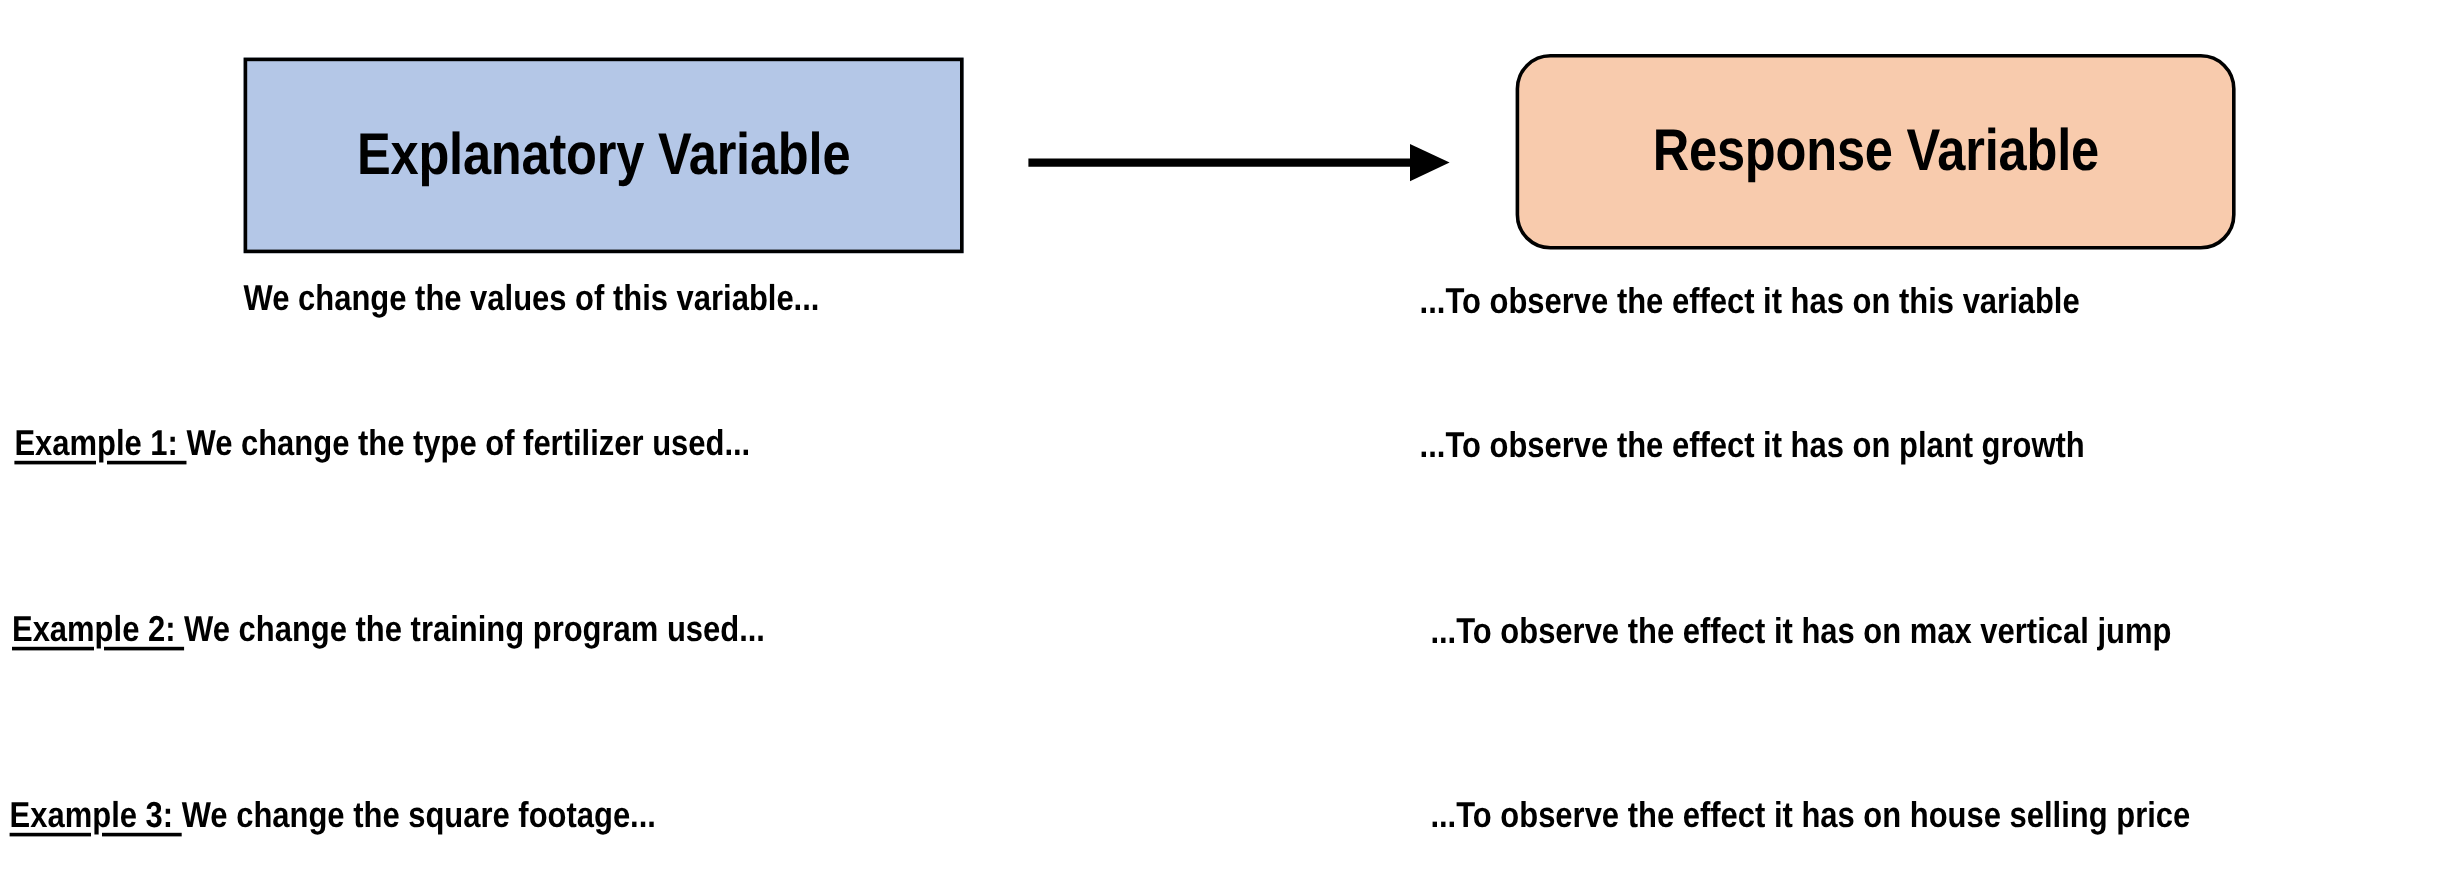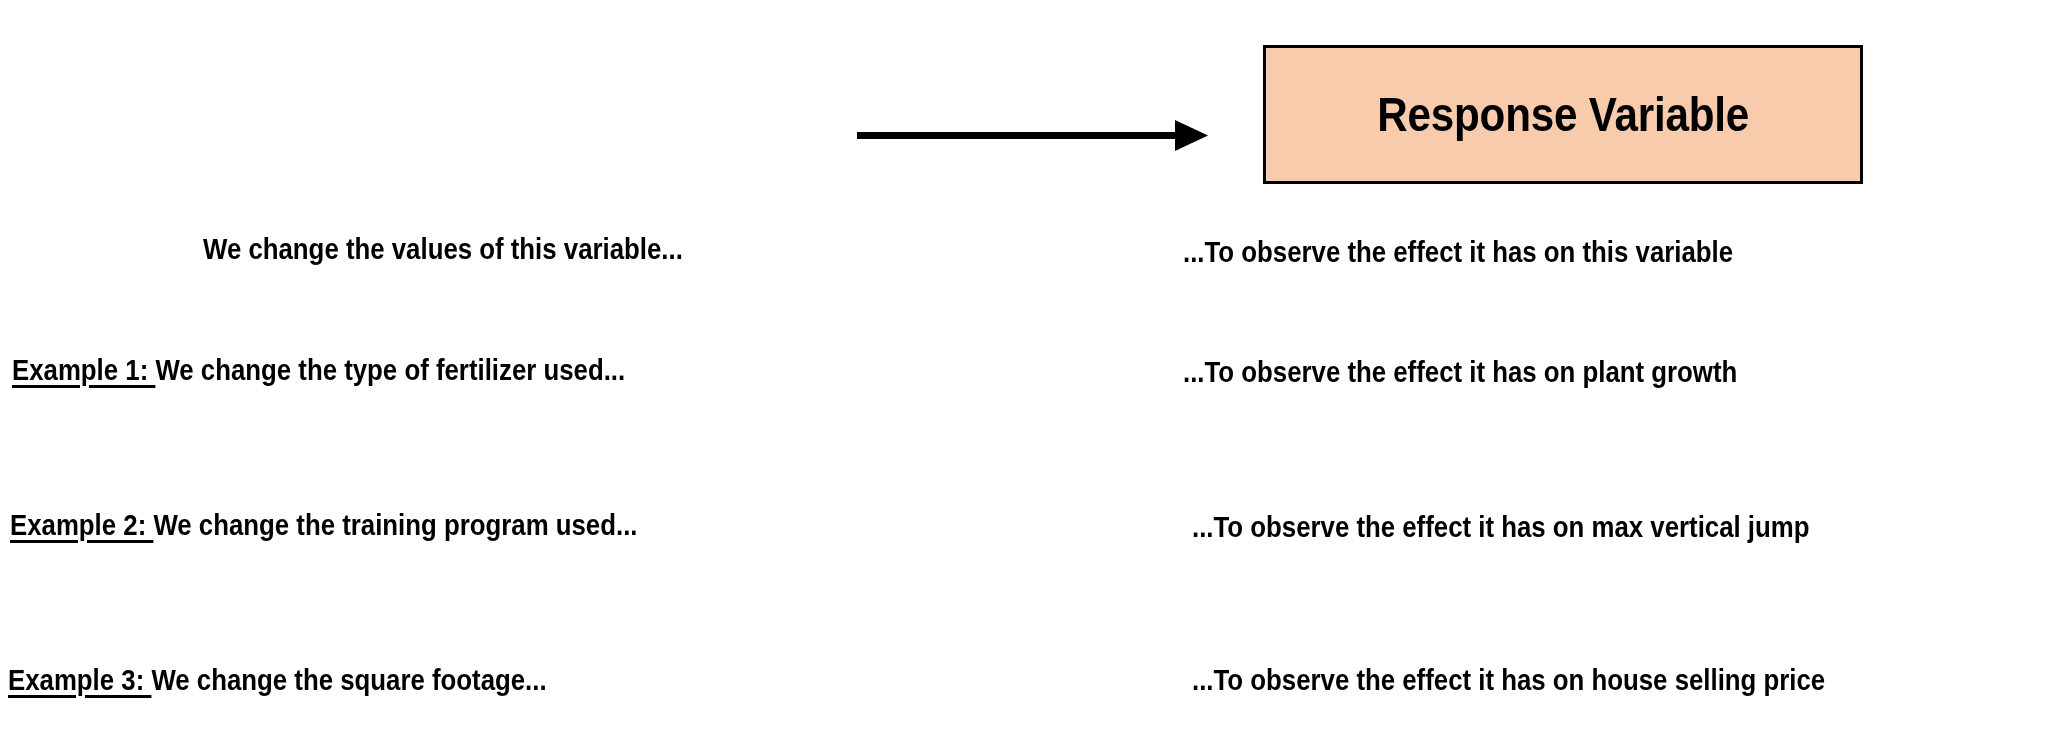--- a/index.html
+++ b/index.html
@@ -45,22 +45,23 @@
     left: 203px;
     top: 48px;
     width: 600px;
     height: 163px;
     background: #b4c7e7;
   }
   #response-box {
     left: 1263px;
     top: 45px;
     width: 600px;
-    height: 139px;
+    height: 163px;
     background: #f8cbad;
+    border-radius: 29px;
   }
 
   
   #flow-arrow {
     position: absolute;
     left: 855px;
     top: 108px;
     width: 355px;
     height: 55px;
   }
@@ -95,20 +96,23 @@
   #ex3-right  { left: 1192px; top: 663px; }
 
   .ex-label { white-space: pre; }
   .ex-text  { white-space: pre; }
 </style>
 </head>
 <body>
 
 <div class="stage">
 
+  <div id="explanatory-box" class="var-box">
+    <span class="box-label">Explanatory Variable</span>
+  </div>
 
   <svg id="flow-arrow" viewBox="0 0 355 55">
     <line x1="2" y1="27.5" x2="322" y2="27.5" stroke="#000000" stroke-width="7" stroke-linecap="butt"></line>
     <polygon points="320,12 353,27.5 320,43" fill="#000000"></polygon>
   </svg>
 
   <div id="response-box" class="var-box">
     <span class="box-label">Response Variable</span>
   </div>
 

